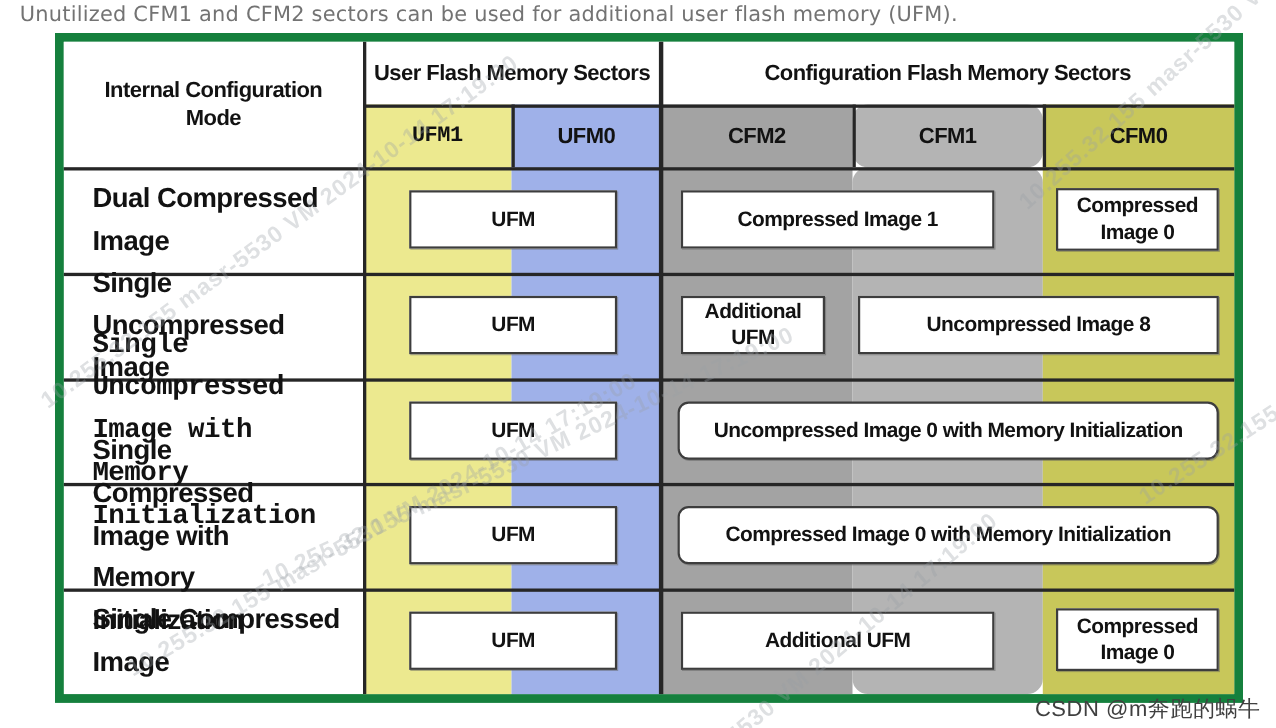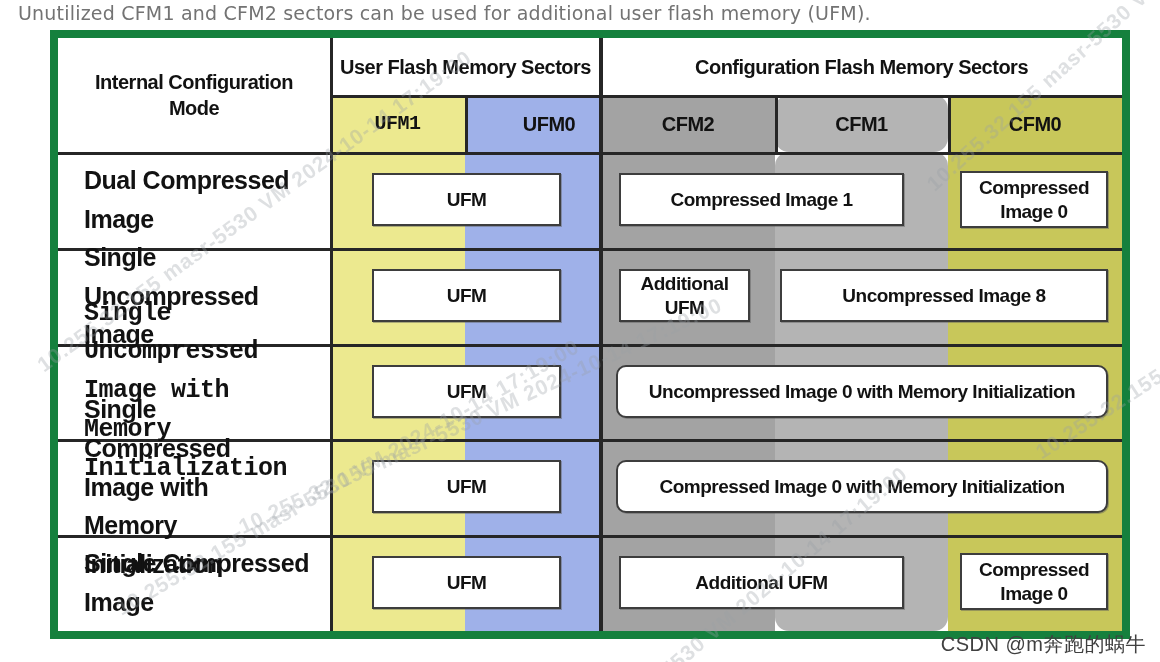--- a/index.html
+++ b/index.html
@@ -14,21 +14,21 @@
   .cell{position:absolute;display:flex;align-items:center;justify-content:center;text-align:center;
         font-weight:bold;font-size:20px;color:#121212;letter-spacing:-.5px;line-height:1.3;}
 
   
   .h-mode{left:0;top:0;width:272px;height:114px;background:#fff;padding:0 18px;box-sizing:border-box;}
   .h-ufmg{left:272px;top:0;width:271px;height:57px;background:#fff;}
   .h-cfmg{left:543px;top:0;width:521px;height:57px;background:#fff;}
 
   
   .c-ufm1{left:272px;width:135px;}
-  .c-ufm0{left:407px;width:136px;padding-left:16px;}
+  .c-ufm0{left:407px;width:136px;}
   .c-cfm2{left:543px;width:174px;}
   .c-cfm1{left:717px;width:173px;}
   .c-cfm0{left:890px;width:174px;}
   .hdrB{top:57px;height:57px;}
   .strip{position:absolute;top:114px;height:479px;}
   .bg-ufm1{background:#ece98f;font-family:Liberation Mono, monospace;}
   .bg-ufm0{background:#9fb1e9;}
   .bg-cfm2{background:#a3a3a3;}
   .bg-cfm1{background:#b4b4b4;border-radius:14px;}
   .bg-cfm0{background:#c8c75a;}

